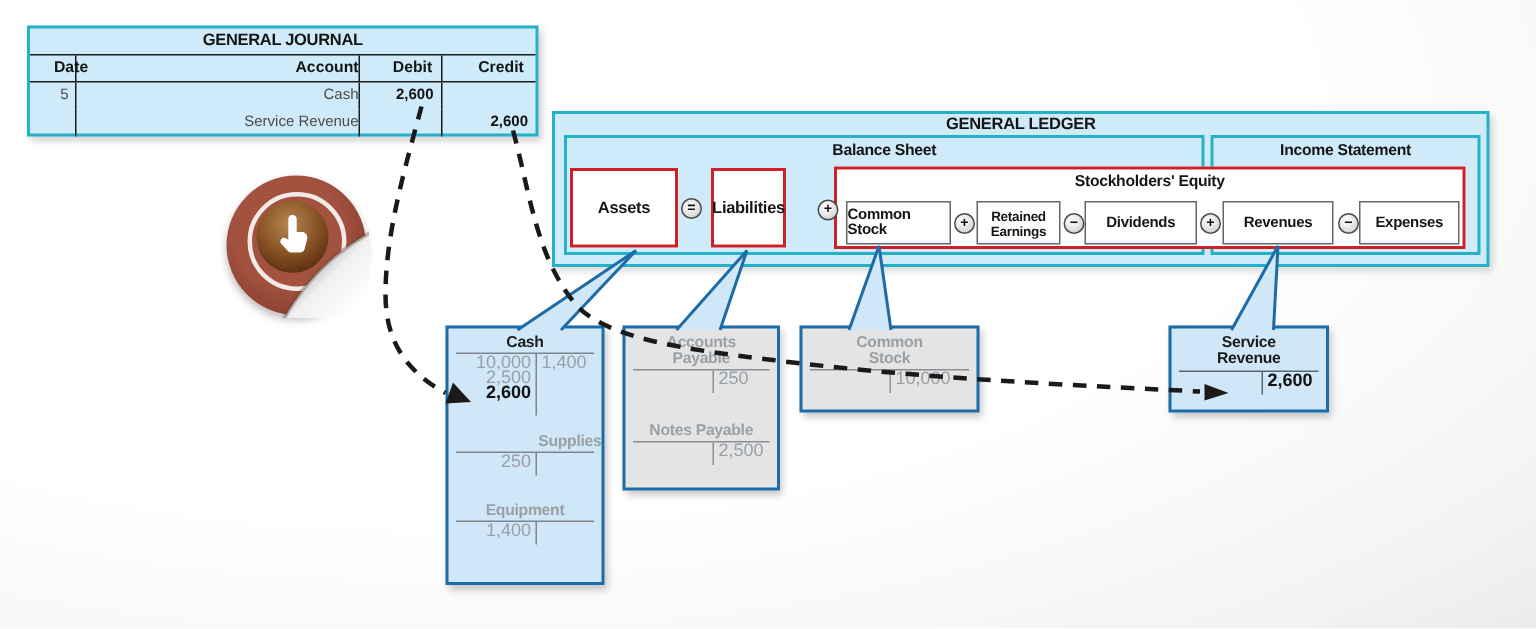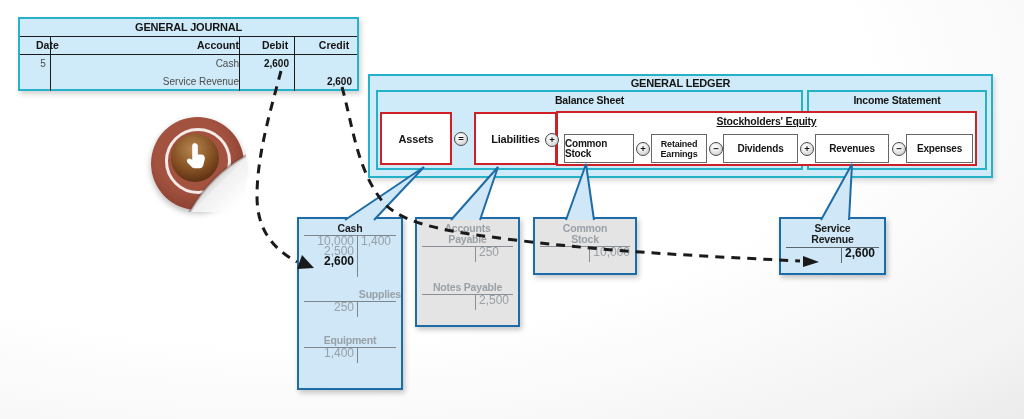--- a/index.html
+++ b/index.html
@@ -45,38 +45,38 @@
     border:2.5px solid #25b2c8;box-shadow:2px 3px 5px rgba(0,0,0,.15);z-index:1;}
   .gl-title{text-align:center;font-weight:bold;font-size:11px;color:#151515;line-height:15px;letter-spacing:-.2px;}
   .sub-panel{background:#cfeaf8;border:2px solid #25b2c8;z-index:1;}
   .bs{left:376px;top:90px;width:427px;height:80px;}
   .is{left:807px;top:90px;width:180px;height:80px;}
   .panel-label{text-align:center;font-weight:bold;font-size:10.5px;color:#151515;line-height:16px;letter-spacing:-.2px;}
 
   .redbox{background:#fff;border:2.5px solid #d02027;z-index:3;display:flex;align-items:center;justify-content:center;
     font-weight:bold;font-size:11px;color:#151515;letter-spacing:-.2px;}
   .assets{left:380px;top:112px;width:72px;height:53px;}
-  .liab{left:474px;top:112px;width:83px;height:53px;}
+  .liab{left:474px;top:112px;width:50px;height:53px;}
   .se{left:556px;top:111px;width:421px;height:55px;background:#fff;border:2.5px solid #d02027;z-index:3;}
-  .se-title{text-align:center;font-weight:bold;font-size:10.5px;color:#151515;line-height:17px;letter-spacing:-.2px;text-decoration:underline;}
+  .se-title{text-align:center;font-weight:bold;font-size:10.5px;color:#151515;line-height:17px;letter-spacing:-.2px;}
   .eq-box{position:absolute;top:21px;height:29px;background:#fff;border:1.5px solid #666;box-sizing:border-box;
     display:flex;flex-direction:column;align-items:center;justify-content:center;
     font-weight:bold;font-size:10px;color:#151515;line-height:10px;letter-spacing:-.2px;}
   .op{position:absolute;width:14px;height:14px;border-radius:50%;z-index:4;
     background:radial-gradient(circle at 40% 35%, #f7f7f7 20%, #d8d8d8 70%, #bdbdbd 100%);
     border:1.5px solid #4a4a4a;box-sizing:border-box;
     font-weight:bold;font-size:9.5px;color:#111;text-align:center;line-height:11px;}
 
   
   .tbox{border:2.5px solid #1d6ca8;box-shadow:2px 3px 5px rgba(0,0,0,.22);z-index:2;}
   .tbox.blue{background:#cfe7f7;}
   .tbox.gray{background:#e4e4e4;}
   .cash-box{left:297px;top:217px;width:106px;height:173px;}
   .ap-box{left:415px;top:217px;width:105px;height:110px;}
-  .cs-box{left:533px;top:217px;width:104px;height:58px;}
+  .cs-box{left:533px;top:217px;width:120px;height:58px;}
   .sr-box{left:765px;top:217px;width:107px;height:58px;margin-left:14px;}
   .t-title{text-align:center;font-weight:bold;font-size:10.5px;line-height:11px;margin-top:4px;letter-spacing:-.2px;}
   .t-title.black{color:#1b1b1b;}
   .t-title.gray{color:#99a1a7;}
   .t-grid{display:flex;margin:1px 5px 0 5px;border-top:1.2px solid #7c868d;font-size:12px;}
   .t-left{width:50px;text-align:right;padding-right:3px;color:#99a1a7;line-height:10px;}
   .t-right{flex:1;border-left:1.2px solid #7c868d;padding-left:3px;color:#99a1a7;line-height:11px;}
   .t-val-dark{color:#111;font-weight:bold;}
   .mh40{min-height:41px;} .mh15{min-height:15px;}
   .gap12{margin-top:12px;text-align:right;} .gap18{margin-top:18px;}

